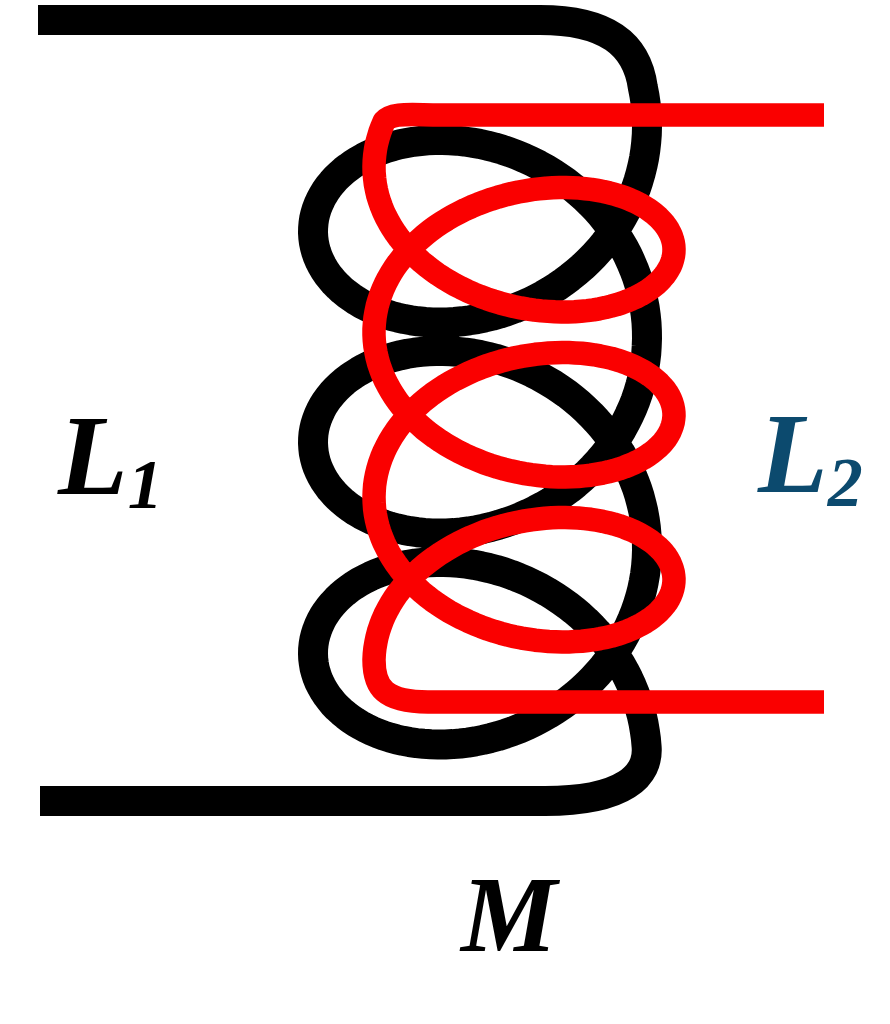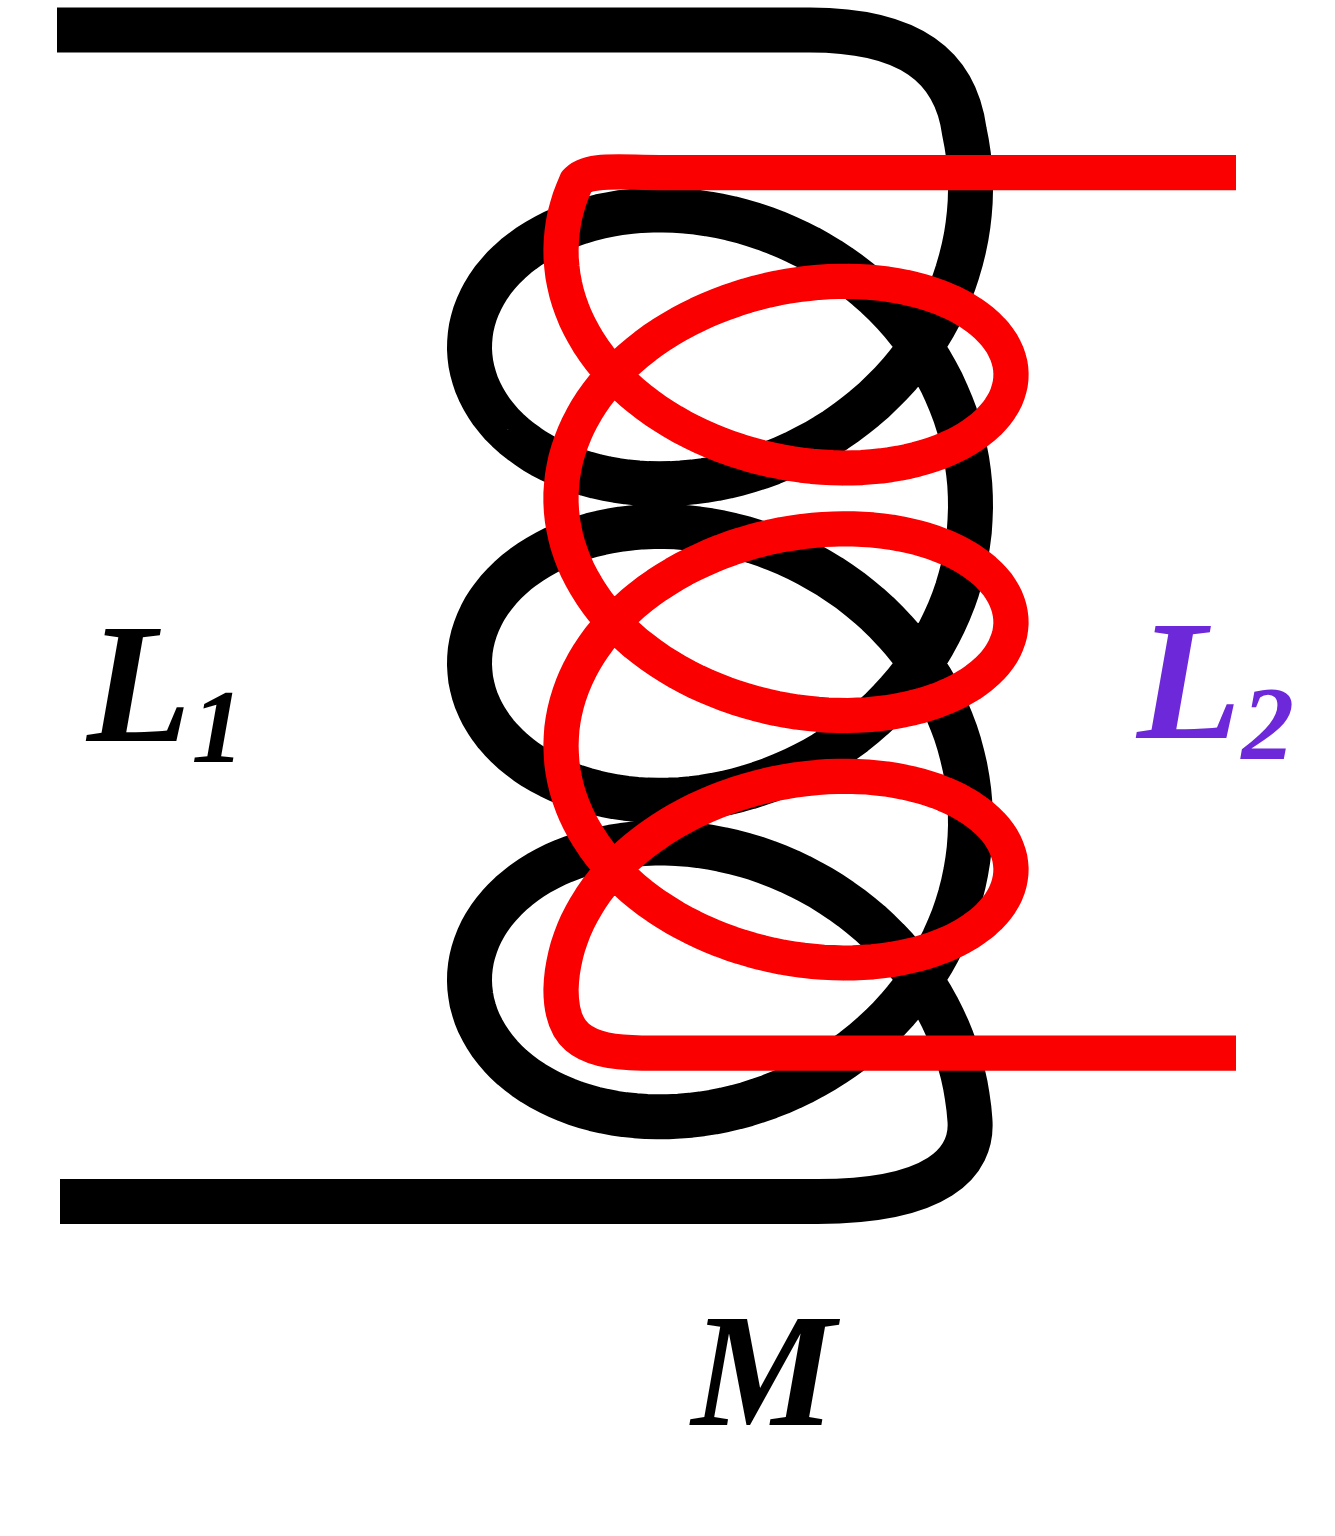--- a/index.html
+++ b/index.html
@@ -33,17 +33,17 @@
 
 <div id="stage">
 
   <svg id="coil-svg" width="890" height="1024" viewBox="0 0 890 1024">
     <path id="primary-wire" fill="none" stroke-width="30" stroke-linejoin="round" stroke-linecap="butt" d="M38 20 L540 20 C606 20 637 44 642.9 87.7 L642.9 87.7 L644.4 95.4 L645.6 103.2 L646.4 111.0 L646.9 118.8 L647.0 126.7 L646.8 134.5 L646.2 142.4 L645.3 150.2 L644.1 157.9 L642.5 165.7 L640.6 173.3 L638.4 180.9 L635.9 188.4 L633.0 195.7 L629.8 203.0 L626.3 210.1 L622.5 217.1 L618.4 224.0 L614.1 230.7 L609.4 237.2 L604.5 243.5 L599.4 249.7 L594.0 255.6 L588.3 261.3 L582.5 266.9 L576.4 272.1 L570.1 277.2 L563.7 282.0 L557.1 286.6 L550.3 290.9 L543.4 295.0 L536.3 298.7 L529.2 302.3 L521.9 305.5 L514.5 308.5 L507.1 311.2 L499.6 313.6 L492.1 315.7 L484.6 317.5 L477.0 319.1 L469.5 320.3 L461.9 321.3 L454.4 322.0 L447.0 322.4 L439.6 322.5 L432.3 322.4 L425.2 322.0 L418.1 321.3 L411.1 320.3 L404.3 319.1 L397.7 317.6 L391.2 315.9 L384.9 313.9 L378.8 311.7 L372.9 309.3 L367.2 306.6 L361.7 303.8 L356.5 300.7 L351.6 297.4 L346.9 294.0 L342.4 290.4 L338.3 286.6 L334.4 282.7 L330.9 278.6 L327.6 274.4 L324.7 270.1 L322.1 265.7 L319.8 261.2 L317.8 256.6 L316.2 251.9 L314.9 247.2 L313.9 242.4 L313.3 237.6 L313.0 232.8 L313.1 228.0 L313.5 223.2 L314.2 218.4 L315.3 213.7 L316.7 209.0 L318.5 204.3 L320.6 199.8 L323.0 195.3 L325.7 190.9 L328.7 186.6 L332.1 182.5 L335.7 178.4 L339.7 174.6 L343.9 170.8 L348.5 167.3 L353.2 163.9 L358.3 160.7 L363.6 157.7 L369.1 154.9 L374.9 152.3 L380.9 150.0 L387.0 147.9 L393.4 146.0 L400.0 144.3 L406.7 143.0 L413.5 141.8 L420.5 141.0 L427.6 140.3 L434.9 140.0 L442.2 140.0 L449.6 140.2 L457.0 140.7 L464.5 141.5 L472.1 142.6 L479.6 143.9 L487.2 145.6 L494.7 147.5 L502.2 149.7 L509.7 152.2 L517.1 155.0 L524.4 158.1 L531.6 161.4 L538.8 165.0 L545.8 168.9 L552.7 173.1 L559.4 177.5 L566.0 182.1 L572.3 187.0 L578.5 192.2 L584.5 197.5 L590.3 203.1 L595.9 208.9 L601.2 214.9 L606.3 221.2 L611.1 227.6 L615.6 234.1 L619.9 240.9 L623.9 247.8 L627.6 254.8 L630.9 262.0 L634.0 269.3 L636.8 276.7 L639.2 284.2 L641.3 291.8 L643.1 299.5 L644.6 307.2 L645.7 315.0 L646.5 322.8 L646.9 330.7 L647.0 338.5 L646.7 346.4 L646.2 354.2 L645.2 362.0 L644.0 369.8 L642.4 377.5 L640.4 385.1 L638.2 392.7 L635.6 400.2 L632.7 407.5 L629.4 414.8 L625.9 421.9 L622.1 428.9 L618.0 435.7 L613.6 442.4 L608.9 448.9 L604.0 455.2 L598.8 461.3 L593.4 467.2 L587.7 473.0 L581.8 478.4 L575.7 483.7 L569.5 488.7 L563.0 493.5 L556.3 498.1 L549.5 502.4 L542.6 506.4 L535.5 510.1 L528.4 513.6 L521.1 516.8 L513.7 519.8 L506.3 522.4 L498.8 524.8 L491.3 526.9 L483.7 528.7 L476.2 530.2 L468.6 531.5 L461.1 532.4 L453.6 533.1 L446.2 533.4 L438.8 533.5 L431.6 533.4 L424.4 532.9 L417.3 532.2 L410.4 531.2 L403.6 529.9 L397.0 528.4 L390.5 526.7 L384.2 524.7 L378.1 522.5 L372.2 520.0 L366.6 517.3 L361.1 514.4 L356.0 511.4 L351.0 508.1 L346.4 504.6 L342.0 501.0 L337.9 497.2 L334.0 493.2 L330.5 489.2 L327.3 484.9 L324.4 480.6 L321.8 476.2 L319.6 471.7 L317.6 467.1 L316.0 462.4 L314.8 457.7 L313.8 452.9 L313.3 448.1 L313.0 443.3 L313.1 438.5 L313.5 433.7 L314.3 428.9 L315.4 424.2 L316.9 419.5 L318.7 414.8 L320.8 410.3 L323.2 405.8 L326.0 401.4 L329.1 397.2 L332.5 393.0 L336.2 389.0 L340.1 385.2 L344.4 381.4 L349.0 377.9 L353.8 374.6 L358.9 371.4 L364.2 368.4 L369.7 365.6 L375.5 363.1 L381.5 360.8 L387.7 358.7 L394.1 356.8 L400.7 355.2 L407.4 353.8 L414.3 352.7 L421.3 351.9 L428.4 351.3 L435.7 351.0 L443.0 351.0 L450.4 351.2 L457.8 351.8 L465.4 352.6 L472.9 353.7 L480.4 355.1 L488.0 356.8 L495.5 358.7 L503.0 361.0 L510.5 363.5 L517.9 366.3 L525.2 369.4 L532.4 372.8 L539.5 376.4 L546.5 380.4 L553.4 384.5 L560.1 389.0 L566.7 393.6 L573.0 398.6 L579.2 403.7 L585.2 409.1 L590.9 414.7 L596.5 420.6 L601.8 426.6 L606.8 432.8 L611.6 439.3 L616.1 445.9 L620.3 452.6 L624.3 459.5 L627.9 466.6 L631.3 473.8 L634.3 481.1 L637.1 488.5 L639.5 496.1 L641.5 503.7 L643.3 511.3 L644.7 519.1 L645.8 526.9 L646.5 534.7 L646.9 542.5 L647.0 550.4 L646.7 558.2 L646.1 566.1 L645.1 573.9 L643.8 581.6 L642.2 589.3 L640.2 597.0 L637.9 604.5 L635.3 612.0 L632.3 619.3 L629.1 626.6 L625.5 633.7 L621.7 640.6 L617.5 647.4 L613.1 654.1 L608.4 660.6 L603.4 666.9 L598.2 673.0 L592.8 678.9 L587.1 684.6 L581.2 690.0 L575.1 695.3 L568.8 700.3 L562.3 705.0 L555.6 709.5 L548.8 713.8 L541.8 717.8 L534.8 721.5 L527.6 725.0 L520.3 728.2 L512.9 731.1 L505.5 733.7 L498.0 736.1 L490.5 738.1 L482.9 739.9 L475.4 741.4 L467.8 742.6 L460.3 743.5 L452.8 744.1 L445.4 744.5 L438.0 744.5 L430.8 744.3 L423.6 743.8 L416.6 743.1 L409.6 742.1 L402.9 740.8 L396.2 739.3 L389.8 737.5 L383.5 735.5 L377.5 733.2 L371.6 730.7 L366.0 728.0 L360.6 725.1 L355.4 722.0 L350.5 718.7 L345.9 715.2 L341.5 711.6 L337.4 707.8 L333.6 703.8 L330.2 699.7 L327.0 695.5 L324.1 691.1 L321.6 686.7 L319.3 682.2 L317.4 677.6 L315.9 672.9 L314.6 668.2 L313.8 663.4 L313.2 658.6 L313.0 653.8 L313.1 649.0 L313.6 644.2 L314.4 639.4 L315.6 634.6 L317.1 630.0 L318.9 625.3 L321.0 620.8 L323.5 616.3 L326.3 612.0 L329.4 607.7 L332.9 603.6 L336.6 599.6 L340.6 595.7 L344.9 592.1 L349.5 588.5 L354.3 585.2 L359.4 582.0 L364.8 579.1 L370.4 576.3 L376.2 573.8 L382.2 571.5 L388.4 569.4 L394.8 567.6 L401.4 566.0 L408.1 564.7 L415.0 563.6 L422.1 562.8 L429.2 562.3 L436.4 562.0 L443.8 562.0 L451.2 562.3 L458.7 562.8 L466.2 563.7 L473.7 564.8 L481.3 566.3 L488.8 568.0 L496.4 570.0 L503.8 572.2 L511.3 574.8 L518.7 577.7 L526.0 580.8 L533.2 584.2 L540.3 587.9 L547.3 591.8 L554.1 596.0 L560.8 600.5 L567.4 605.2 L573.7 610.1 L579.9 615.3 L585.8 620.7 L591.5 626.4 L597.0 632.2 L602.3 638.3 L607.3 644.5 L612.1 651.0 L616.6 657.6 L620.8 664.4 L624.7 671.3 L628.3 678.4 L631.6 685.6 L634.6 692.9 L637.3 700.3 L639.7 707.9 L641.8 715.5 L643.5 723.2 L644.8 730.9 L645.9 738.7 L646.6 746.5 C649 775 625 801 545 801 L40 801" stroke="#000000"></path>
     <path id="secondary-wire" fill="none" stroke-width="23.5" stroke-linejoin="round" stroke-linecap="butt" d="M824 115 L440 115 C412 115 392 112 384.2 121.3 L384.2 121.3 L381.9 126.8 L379.8 132.3 L378.1 138.0 L376.6 143.6 L375.5 149.3 L374.7 155.1 L374.2 160.8 L374.0 166.6 L374.1 172.4 L374.6 178.1 L375.3 183.9 L376.4 189.6 L377.7 195.3 L379.4 200.9 L381.4 206.5 L383.6 212.0 L386.2 217.4 L389.1 222.8 L392.2 228.1 L395.6 233.2 L399.3 238.3 L403.2 243.2 L407.4 248.1 L411.9 252.7 L416.5 257.3 L421.4 261.7 L426.5 265.9 L431.8 270.0 L437.3 274.0 L443.0 277.7 L448.9 281.3 L454.9 284.7 L461.1 287.9 L467.3 290.9 L473.8 293.8 L480.3 296.4 L486.9 298.8 L493.5 301.0 L500.3 303.1 L507.1 304.9 L513.9 306.5 L520.8 307.9 L527.6 309.1 L534.5 310.1 L541.3 310.9 L548.1 311.4 L554.8 311.8 L561.5 312.0 L568.1 311.9 L574.6 311.7 L581.0 311.2 L587.3 310.6 L593.4 309.8 L599.4 308.8 L605.3 307.6 L611.0 306.2 L616.5 304.7 L621.8 303.0 L626.9 301.1 L631.7 299.1 L636.4 297.0 L640.8 294.7 L645.0 292.3 L648.9 289.7 L652.6 287.0 L656.0 284.3 L659.1 281.4 L661.9 278.4 L664.5 275.4 L666.7 272.3 L668.7 269.1 L670.4 265.9 L671.7 262.6 L672.7 259.3 L673.5 255.9 L673.9 252.6 L674.0 249.2 L673.8 245.8 L673.3 242.5 L672.4 239.1 L671.3 235.8 L669.8 232.6 L668.1 229.3 L666.0 226.2 L663.7 223.1 L661.0 220.1 L658.1 217.1 L654.9 214.3 L651.4 211.6 L647.6 208.9 L643.6 206.4 L639.4 204.0 L634.9 201.8 L630.1 199.7 L625.2 197.7 L620.0 195.9 L614.6 194.3 L609.1 192.8 L603.4 191.5 L597.5 190.4 L591.4 189.4 L585.2 188.7 L578.9 188.1 L572.5 187.7 L565.9 187.5 L559.3 187.6 L552.6 187.8 L545.8 188.2 L539.0 188.9 L532.2 189.7 L525.3 190.8 L518.5 192.0 L511.6 193.5 L504.8 195.2 L498.0 197.1 L491.3 199.2 L484.7 201.5 L478.1 204.0 L471.6 206.7 L465.2 209.6 L459.0 212.7 L452.9 215.9 L446.9 219.4 L441.1 223.0 L435.5 226.8 L430.1 230.8 L424.8 235.0 L419.8 239.3 L414.9 243.7 L410.4 248.3 L406.0 253.0 L401.9 257.9 L398.0 262.9 L394.4 268.0 L391.1 273.2 L388.1 278.5 L385.3 283.9 L382.9 289.3 L380.7 294.9 L378.8 300.5 L377.2 306.1 L376.0 311.8 L375.0 317.5 L374.4 323.3 L374.0 329.0 L374.0 334.8 L374.3 340.6 L374.9 346.3 L375.9 352.1 L377.1 357.8 L378.6 363.4 L380.5 369.0 L382.6 374.6 L385.0 380.0 L387.8 385.4 L390.8 390.7 L394.1 396.0 L397.6 401.1 L401.4 406.1 L405.5 410.9 L409.9 415.7 L414.4 420.3 L419.2 424.7 L424.2 429.1 L429.5 433.2 L434.9 437.2 L440.5 441.1 L446.3 444.7 L452.2 448.2 L458.3 451.5 L464.5 454.6 L470.9 457.5 L477.4 460.2 L483.9 462.8 L490.6 465.1 L497.3 467.2 L504.1 469.1 L510.9 470.8 L517.7 472.3 L524.6 473.6 L531.4 474.7 L538.3 475.5 L545.1 476.2 L551.8 476.7 L558.5 476.9 L565.2 477.0 L571.7 476.8 L578.2 476.5 L584.5 475.9 L590.7 475.2 L596.8 474.2 L602.7 473.1 L608.5 471.8 L614.0 470.4 L619.4 468.8 L624.6 467.0 L629.6 465.0 L634.4 462.9 L638.9 460.7 L643.2 458.3 L647.2 455.9 L651.0 453.2 L654.5 450.5 L657.7 447.7 L660.7 444.8 L663.4 441.8 L665.8 438.7 L667.9 435.5 L669.7 432.3 L671.1 429.0 L672.3 425.7 L673.2 422.4 L673.7 419.1 L674.0 415.7 L673.9 412.3 L673.5 409.0 L672.8 405.6 L671.8 402.3 L670.5 399.0 L668.9 395.8 L667.0 392.6 L664.8 389.4 L662.2 386.4 L659.4 383.4 L656.3 380.5 L653.0 377.8 L649.3 375.1 L645.4 372.5 L641.3 370.1 L636.9 367.8 L632.3 365.6 L627.4 363.6 L622.3 361.7 L617.1 360.0 L611.6 358.4 L605.9 357.1 L600.1 355.9 L594.1 354.8 L588.0 354.0 L581.7 353.3 L575.3 352.9 L568.8 352.6 L562.2 352.5 L555.6 352.7 L548.8 353.0 L542.1 353.6 L535.2 354.3 L528.4 355.3 L521.5 356.4 L514.7 357.8 L507.8 359.4 L501.0 361.2 L494.3 363.2 L487.6 365.4 L481.0 367.8 L474.5 370.4 L468.1 373.3 L461.8 376.3 L455.6 379.4 L449.6 382.8 L443.7 386.4 L438.0 390.1 L432.4 394.0 L427.1 398.1 L422.0 402.3 L417.1 406.7 L412.4 411.2 L407.9 415.9 L403.7 420.7 L399.7 425.6 L396.0 430.7 L392.6 435.8 L389.4 441.1 L386.5 446.5 L383.9 451.9 L381.6 457.4 L379.6 463.0 L377.9 468.6 L376.5 474.3 L375.4 480.0 L374.6 485.7 L374.2 491.5 L374.0 497.2 L374.2 503.0 L374.6 508.8 L375.4 514.5 L376.5 520.2 L377.9 525.9 L379.6 531.5 L381.6 537.1 L383.9 542.6 L386.5 548.0 L389.4 553.4 L392.6 558.6 L396.0 563.8 L399.7 568.8 L403.7 573.8 L407.9 578.6 L412.4 583.2 L417.1 587.8 L422.0 592.2 L427.1 596.4 L432.4 600.5 L438.0 604.4 L443.7 608.1 L449.5 611.7 L455.6 615.1 L461.7 618.2 L468.0 621.2 L474.5 624.1 L481.0 626.7 L487.6 629.1 L494.3 631.3 L501.0 633.3 L507.8 635.1 L514.7 636.7 L521.5 638.1 L528.4 639.2 L535.2 640.2 L542.0 640.9 L548.8 641.5 L555.6 641.8 L562.2 642.0 L568.8 641.9 L575.3 641.6 L581.7 641.2 L588.0 640.5 L594.1 639.7 L600.1 638.6 L605.9 637.4 L611.6 636.1 L617.1 634.5 L622.3 632.8 L627.4 630.9 L632.3 628.9 L636.9 626.7 L641.3 624.4 L645.4 622.0 L649.3 619.4 L653.0 616.7 L656.3 614.0 L659.4 611.1 L662.2 608.1 L664.7 605.1 L667.0 601.9 L668.9 598.7 L670.5 595.5 L671.8 592.2 L672.8 588.9 L673.5 585.5 L673.9 582.2 L674.0 578.8 L673.7 575.4 L673.2 572.1 L672.3 568.8 L671.1 565.5 L669.7 562.2 L667.9 559.0 L665.8 555.8 L663.4 552.7 L660.7 549.7 L657.7 546.8 L654.5 544.0 L651.0 541.3 L647.2 538.7 L643.2 536.2 L638.9 533.8 L634.4 531.6 L629.6 529.5 L624.6 527.5 L619.4 525.7 L614.0 524.1 L608.5 522.7 L602.7 521.4 L596.8 520.3 L590.7 519.3 L584.5 518.6 L578.2 518.0 L571.7 517.7 L565.2 517.5 L558.5 517.6 L551.8 517.8 L545.1 518.3 L538.3 519.0 L531.4 519.8 L524.6 520.9 L517.7 522.2 L510.9 523.7 L504.1 525.4 L497.3 527.3 L490.6 529.4 L483.9 531.7 L477.4 534.3 L470.9 537.0 L464.5 539.9 L458.3 543.0 L452.2 546.3 L446.3 549.8 L440.5 553.4 L434.9 557.3 L429.5 561.3 L424.2 565.4 L419.2 569.7 L414.4 574.2 L409.9 578.8 L405.5 583.6 L401.5 588.4 L397.6 593.4 L394.1 598.5 L390.8 603.8 L387.8 609.1 L385.0 614.5 L382.6 619.9 L380.5 625.5 L378.6 631.1 L377.1 636.7 L375.9 642.4 L374.9 648.2 L374.3 653.9 L374.0 659.7 C374 688 385 702 428 702 L824 702" stroke="#fa0000"></path>
   </svg>
 
   <div class="coil-label" id="label-l1" style="color: rgb(0, 0, 0);"><span class="base">L</span><span class="sub">1</span></div>
 
-  <div class="coil-label" id="label-l2" style="color: #6d28d9;"><span class="base">L</span><span class="sub">2</span></div>
+  <div class="coil-label" id="label-l2" style="color: #0c4a6e;"><span class="base">L</span><span class="sub">2</span></div>
 
   <div class="coil-label" id="label-m" style="color: rgb(0, 0, 0);"><span class="base">M</span></div>
 
 </div>
 
 </body></html>

